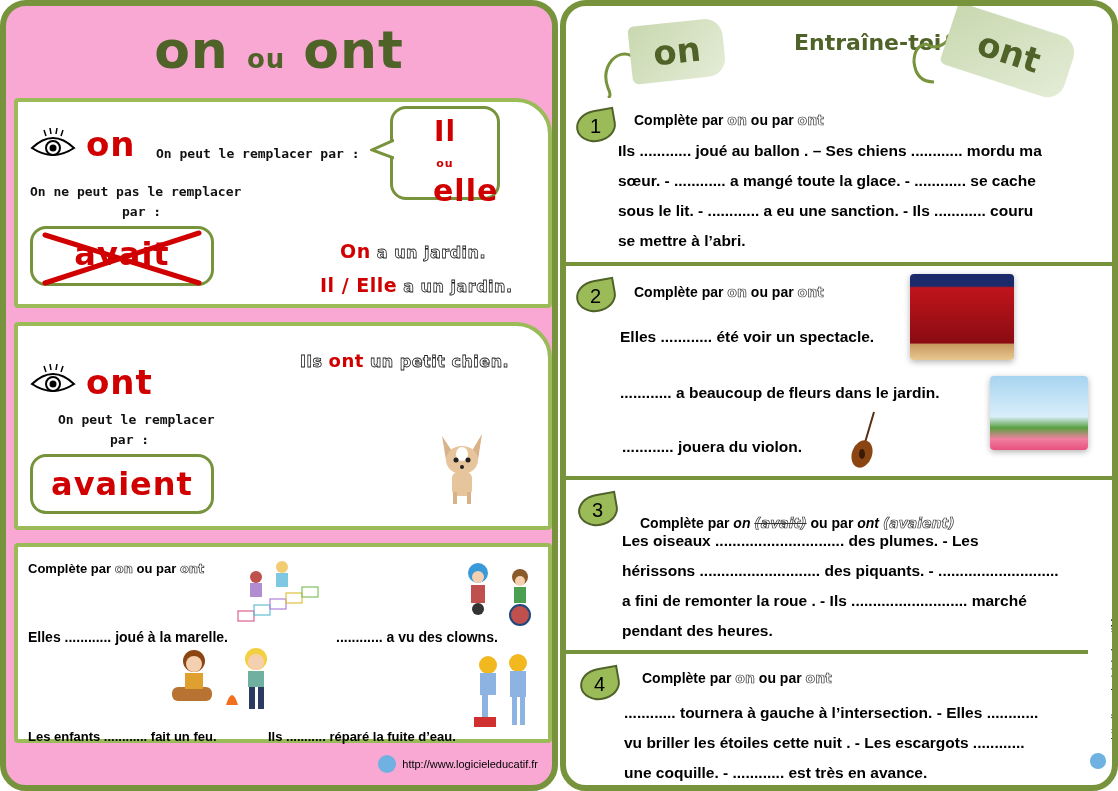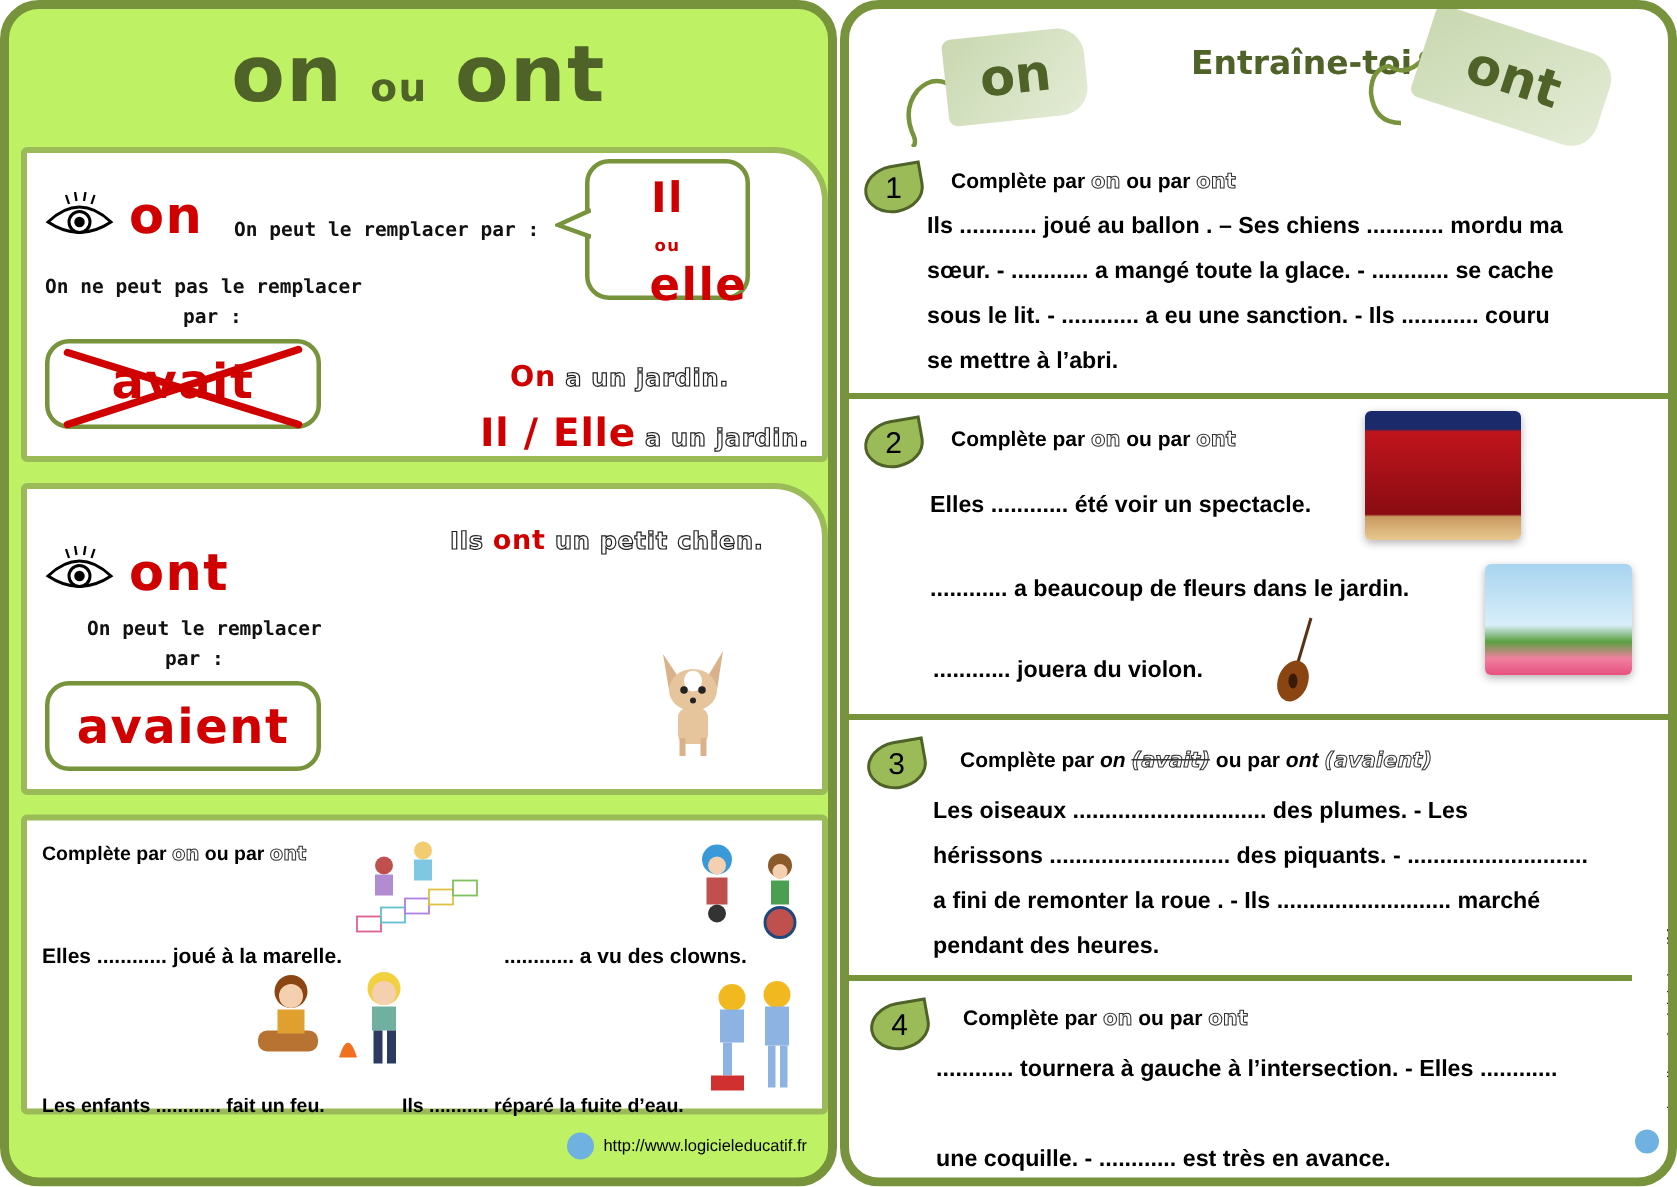--- a/index.html
+++ b/index.html
@@ -2,21 +2,21 @@
 <html><head>
 <meta charset="utf-8">
 <style>
   * { box-sizing: border-box; margin: 0; padding: 0; }
   html, body { width: 1118px; height: 791px; background: #ffffff; overflow: hidden; }
   body { position: relative; font-family: "Liberation Sans", sans-serif; color: #000; }
 
   
   .left-panel {
     position: absolute; left: 0; top: 0; width: 558px; height: 791px;
-    background: #bef264; border: 6px solid #77933c; border-radius: 26px;
+    background: #f9a8d4; border: 6px solid #77933c; border-radius: 26px;
   }
   .main-title {
     position: absolute; left: 0; right: 0; top: 14px; text-align: center;
     font-family: "DejaVu Sans", sans-serif; font-weight: bold; color: #4f6228;
     letter-spacing: 1px;
   }
   .main-title .big { font-size: 52px; }
   .main-title .small { font-size: 26px; margin: 0 18px; }
 
   .box {
@@ -139,21 +139,21 @@
         <line x1="6" y1="6" x2="160" y2="54" stroke="#d00000" stroke-width="5" stroke-linecap="round"></line>
         <line x1="6" y1="54" x2="160" y2="4" stroke="#d00000" stroke-width="5" stroke-linecap="round"></line>
       </svg>
     </div>
 
     <div class="sentence" style="left:322px; top:138px;">
       <span class="hlr" style="font-size:19px;">On</span>
       <span>a un jardin.</span>
     </div>
     <div class="sentence" style="left:302px; top:172px;">
-      <span class="hlr" style="font-size:26px;text-align:center;">Il / Elle</span>
+      <span class="hlr" style="font-size:19px;text-align:center;">Il / Elle</span>
       <span>a un jardin.</span>
     </div>
   </div>
 
   <div class="box box2">
     <svg class="eye" style="left:12px; top:38px;" viewBox="0 0 46 34">
       <path d="M2 20 Q23 0 44 20 Q23 34 2 20 Z" fill="#fff" stroke="#000" stroke-width="2"></path>
       <circle cx="23" cy="20" r="7" fill="#fff" stroke="#000" stroke-width="2"></circle>
       <circle cx="23" cy="20" r="3.5" fill="#000"></circle>
       <line x1="16" y1="8" x2="14" y2="2" stroke="#000" stroke-width="1.5"></line>
@@ -309,21 +309,21 @@
     <line x1="26" y1="2" x2="16" y2="36" stroke="#5a3010" stroke-width="2"></line>
     <ellipse cx="14" cy="44" rx="10" ry="14" fill="#8b4513" transform="rotate(20 14 44)"></ellipse>
     <ellipse cx="14" cy="44" rx="3" ry="5" fill="#3a1a08"></ellipse>
   </svg>
 
   <div class="section-divider" style="top:470px;"></div>
 
   <div class="leaf" style="left:12px; top:488px;">
       <span>3</span>
     </div>
-  <div class="ex-title" style="left:74px; top:492px;text-align:center;">
+  <div class="ex-title" style="left:74px; top:509px;text-align:center;">
     <span>Complète par</span>
     <i>on</i>
     <i class="outline-word" style="text-decoration:line-through;">(avait)</i>
     <span>ou  par</span>
     <i>ont</i>
     <i class="outline-word">(avaient)</i>
   </div>
   <div class="ex-line" style="left:56px; top:526px;">Les oiseaux    ..............................    des plumes. - Les</div>
   <div class="ex-line" style="left:56px; top:556px;">hérissons   ............................  des piquants. -  ............................</div>
   <div class="ex-line" style="left:56px; top:586px;">a fini de remonter la roue . - Ils  ........................... marché</div>
@@ -334,17 +334,18 @@
   <div class="leaf" style="left:14px; top:662px;">
       <span>4</span>
     </div>
   <div class="ex-title" style="left:76px; top:664px;">
     <span>Complète par</span>
     <span class="outline-word">on</span>
     <span>ou  par</span>
     <span class="outline-word">ont</span>
   </div>
   <div class="ex-line" style="left:58px; top:698px;">............  tournera à gauche  à l’intersection. - Elles ............</div>
+  <div class="ex-line" style="left:58px; top:728px;">vu briller les étoiles cette nuit .   -   Les escargots  ............</div>
   <div class="ex-line" style="left:58px; top:758px;">une coquille. -  ............ est très en avance.</div>
 
   <div class="vertical-url">http://www.logicieleducatif.fr</div>
   <span class="bird" style="position:absolute; right:6px; bottom:16px; width:16px; height:16px;"></span>
 </div>
 
 </body></html>

